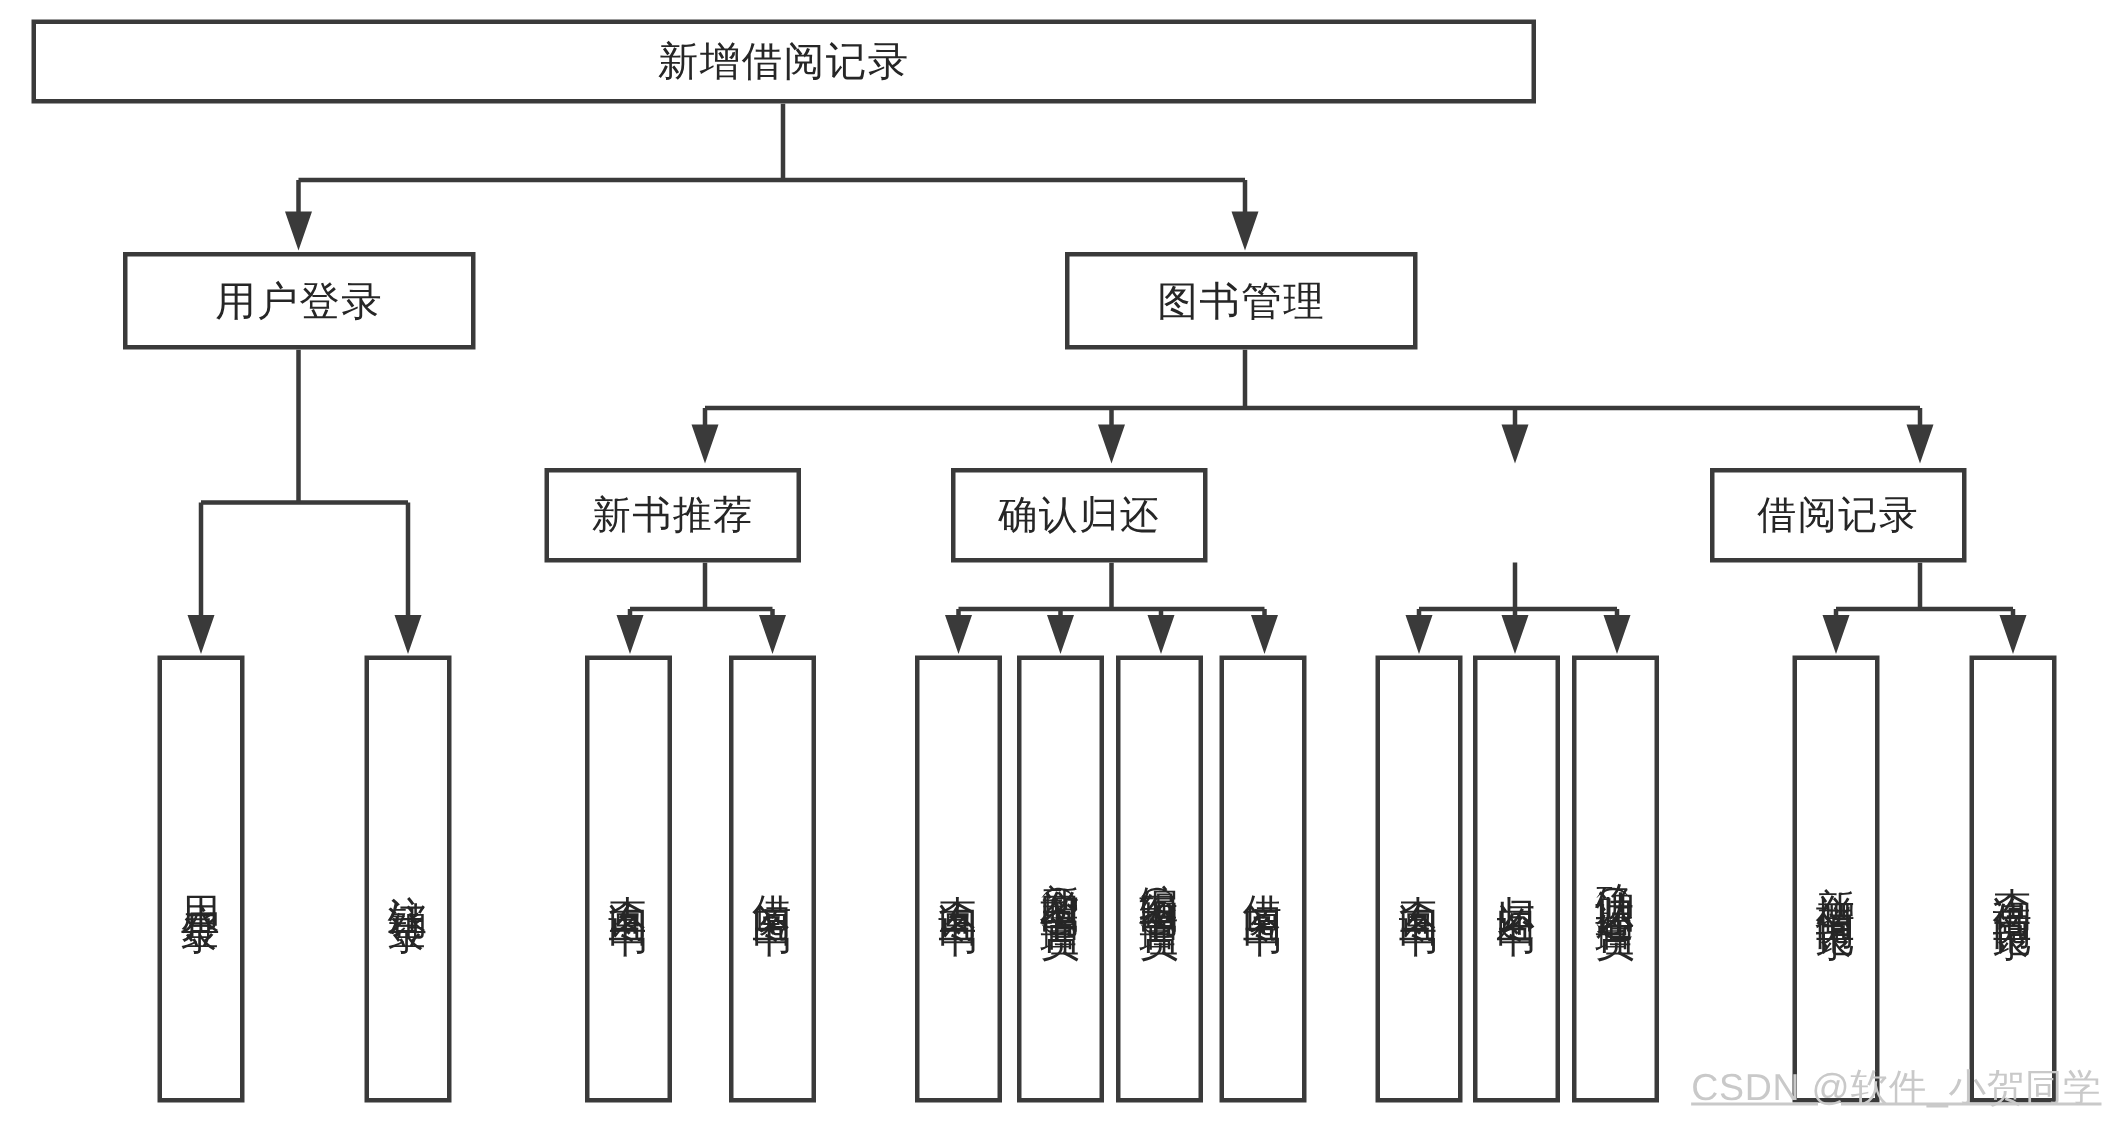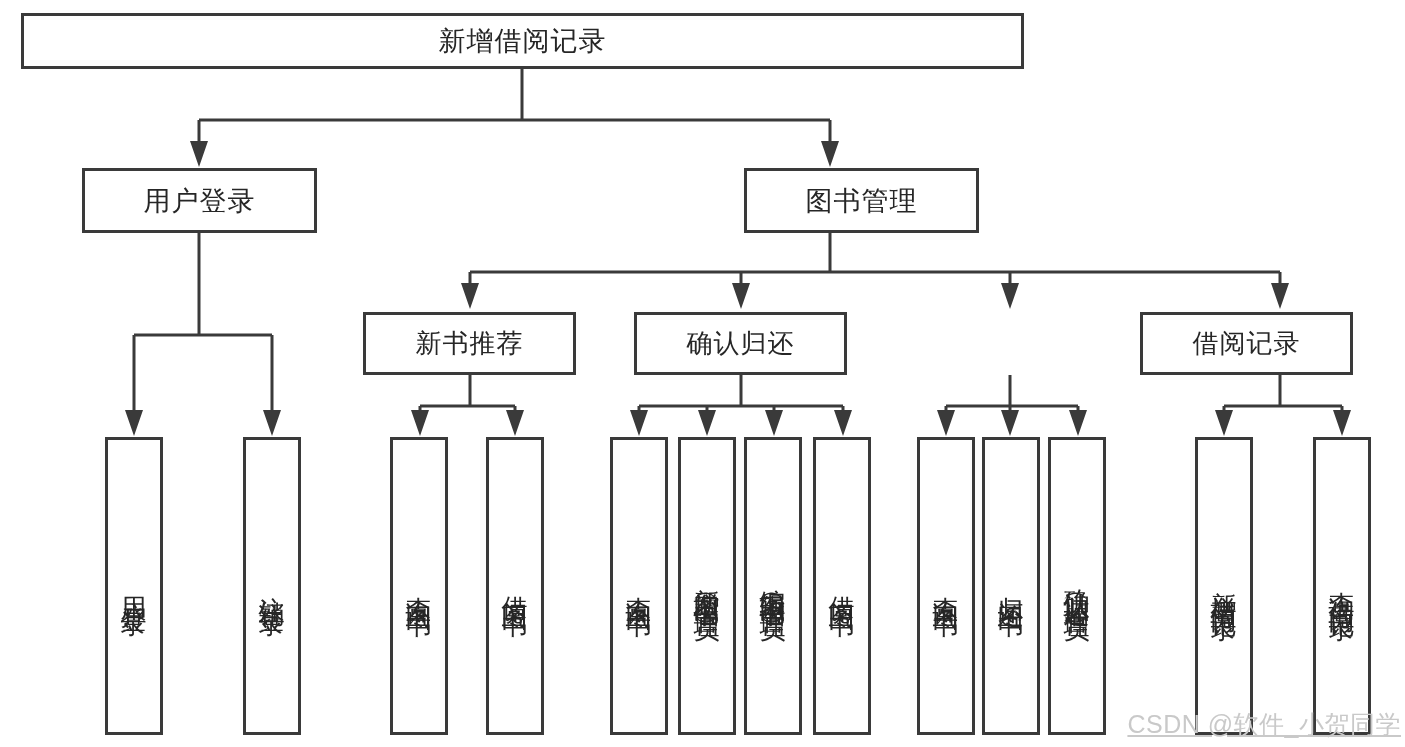--- a/index.html
+++ b/index.html
@@ -24,21 +24,21 @@
   .connectors .heads{fill:var(--line);stroke:none;}
   .hnode{
     position:absolute;box-sizing:border-box;
     border:3px solid var(--line);background:#fff;
     display:flex;align-items:center;justify-content:center;
     font-size:27px;letter-spacing:1px;color:var(--text);
     z-index:2;white-space:nowrap;
   }
   .root{left:21px;top:13px;width:1003px;height:56px;}
   .l2{top:168px;width:235px;height:65px;}
-  .l3{top:312px;width:213px;height:63px;font-size:26px;}
+  .l3{top:312px;width:171px;height:63px;font-size:26px;}
   .leaf{
     position:absolute;box-sizing:border-box;top:437px;width:58px;height:298px;
     border:3px solid var(--line);background:#fff;
     writing-mode:vertical-rl;text-orientation:mixed;
     text-align:center;line-height:52px;
     font-size:26px;letter-spacing:5px;color:var(--text);
     z-index:2;
   }
   .watermark{
     position:absolute;right:4px;bottom:6px;
@@ -59,21 +59,21 @@
       M470 375 V406 M420 406 H515 M420 406 V412 M515 406 V412
       M741 375 V406 M639 406 H843 M639 406 V412 M707 406 V412 M774 406 V412 M843 406 V412
       M1010 375 V406 M946 406 H1078 M946 406 V412 M1010 406 V412 M1078 406 V412
       M1280 375 V406 M1224 406 H1342 M1224 406 V412 M1342 406 V412"></path>
     <path class="heads" id="arrowheads" d="M199 167 L190 141 L208 141 Z M830 167 L821 141 L839 141 Z M470 309 L461 283 L479 283 Z M741 309 L732 283 L750 283 Z M1010 309 L1001 283 L1019 283 Z M1280 309 L1271 283 L1289 283 Z M134 436 L125 410 L143 410 Z M272 436 L263 410 L281 410 Z M420 436 L411 410 L429 410 Z M515 436 L506 410 L524 410 Z M639 436 L630 410 L648 410 Z M707 436 L698 410 L716 410 Z M774 436 L765 410 L783 410 Z M843 436 L834 410 L852 410 Z M946 436 L937 410 L955 410 Z M1010 436 L1001 410 L1019 410 Z M1078 436 L1069 410 L1087 410 Z M1224 436 L1215 410 L1233 410 Z M1342 436 L1333 410 L1351 410 Z"></path>
   </svg>
 
   <div class="hnode root">新增借阅记录</div>
 
   <div class="hnode l2" style="left:82px">用户登录</div>
-  <div class="hnode l2" style="left:744px">图书管理</div>
+  <div class="hnode l2" style="left:710px">图书管理</div>
 
   <div class="hnode l3" style="left:363px">新书推荐</div>
   <div class="hnode l3" style="left:634px">确认归还</div>
   <div class="hnode l3" style="left:1140px">借阅记录</div>
 
   <div class="leaf" style="left:105px">用户登录</div>
   <div class="leaf" style="left:243px">注销登录</div>
 
   <div class="leaf" style="left:390px">查询图书</div>
   <div class="leaf" style="left:486px">借阅图书</div>

